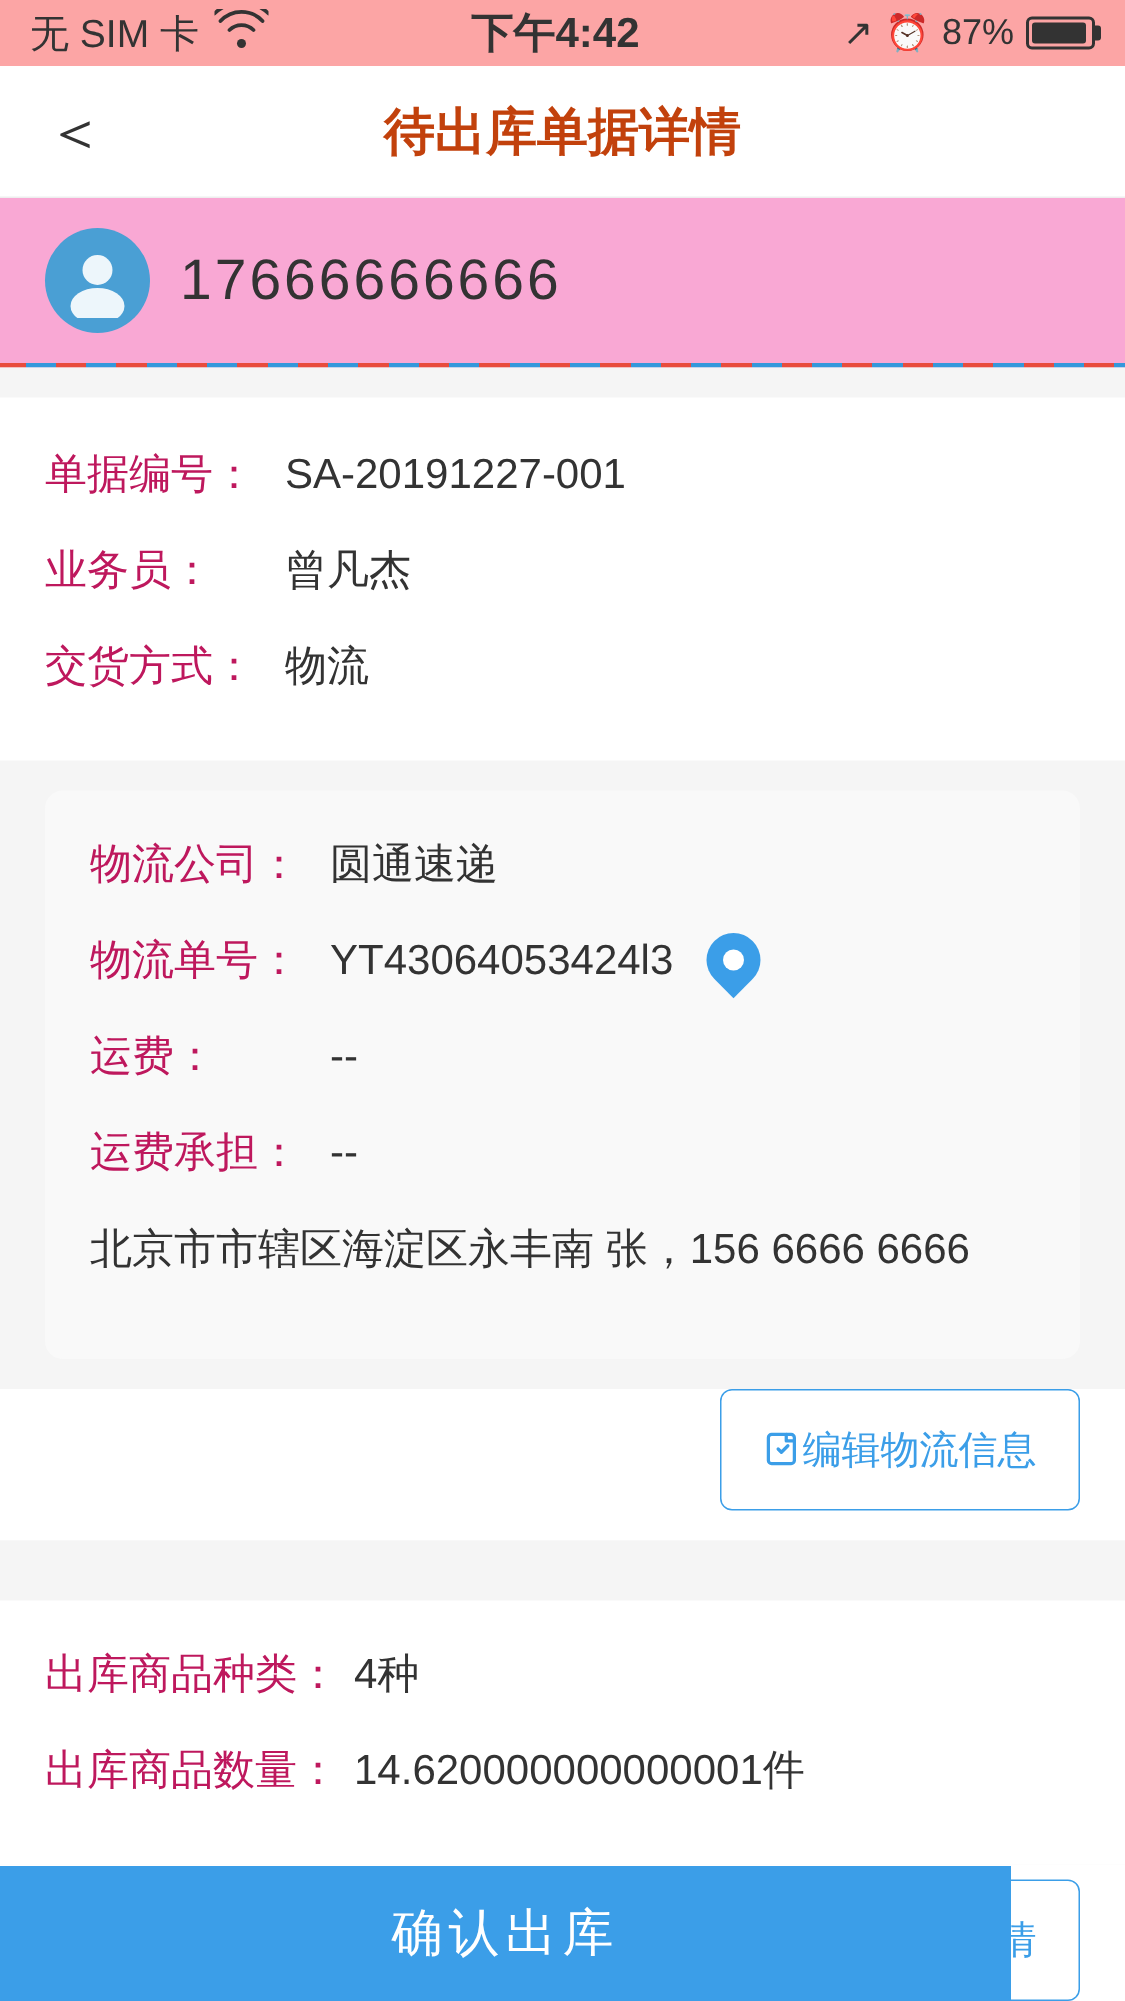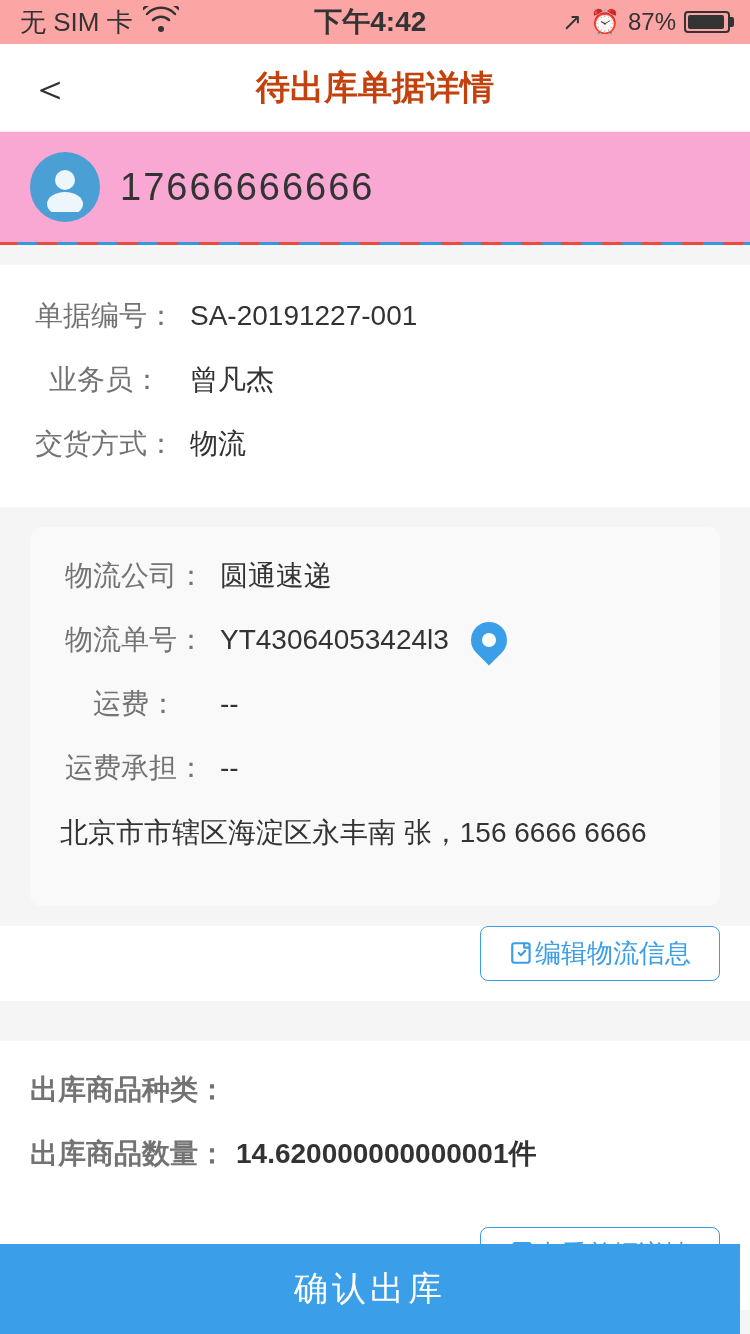--- a/index.html
+++ b/index.html
@@ -109,23 +109,23 @@
       padding: 30px 30px 20px;
     }
     .info-row {
       display: flex;
       align-items: flex-start;
       margin-bottom: 22px;
       font-size: 28px;
       line-height: 1.5;
     }
     .info-label {
-      color: #737373;
+      color: #be185d;
       min-width: 160px;
-      text-align: center;
+      text-align: left;
       padding-right: 10px;
       flex-shrink: 0;
     }
     .info-value {
       color: #333;
       flex: 1;
       display: flex;
       align-items: center;
       gap: 12px;
     }
@@ -161,53 +161,52 @@
     
     .edit-btn {
       display: flex;
       justify-content: flex-end;
       padding: 0 30px 20px;
       background: #fff;
     }
     .btn-outline {
       border: 1.5px solid #3b9ee8;
       border-radius: 8px;
-      padding: 9px 28px;
+      padding: 22px 28px;
       color: #3b9ee8;
       font-size: 26px;
       display: flex;
       align-items: center;
       gap: 0;
       cursor: pointer;
       background: #fff;
     }
     .btn-outline svg { width: 26px; height: 26px; }
 
     
     .goods-section {
       background: #fff;
       padding: 28px 30px 20px;
       margin-top: 20px;
-      font-weight: bold;
     }
 
     
     .view-btn {
       display: flex;
       justify-content: flex-end;
       padding: 10px 30px 28px;
       background: #fff;
     }
 
     
     .bottom-bar {
       position: fixed;
       bottom: 0;
       left: 0;
-      width: 740px;
+      width: 674px;
       background: #3b9ee8;
       padding: 22px 30px;
       text-align: center;
     }
     .confirm-btn {
       color: #fff;
       font-size: 34px;
       font-weight: 500;
       letter-spacing: 4px;
       cursor: pointer;
@@ -308,20 +307,21 @@
       </svg>
       <span>编辑物流信息</span>
     </button>
   </div>
 
   <div class="section-divider"></div>
 
   <div class="goods-section">
     <div class="info-row">
       <span class="info-label">出库商品种类：</span>
+      <span class="info-value">4种</span>
     </div>
     <div class="info-row">
       <span class="info-label">出库商品数量：</span>
       <span class="info-value">14.620000000000001件</span>
     </div>
   </div>
 
   <div class="view-btn">
     <button class="btn-outline">
       <svg viewBox="0 0 24 24" fill="none" width="26" height="26">

